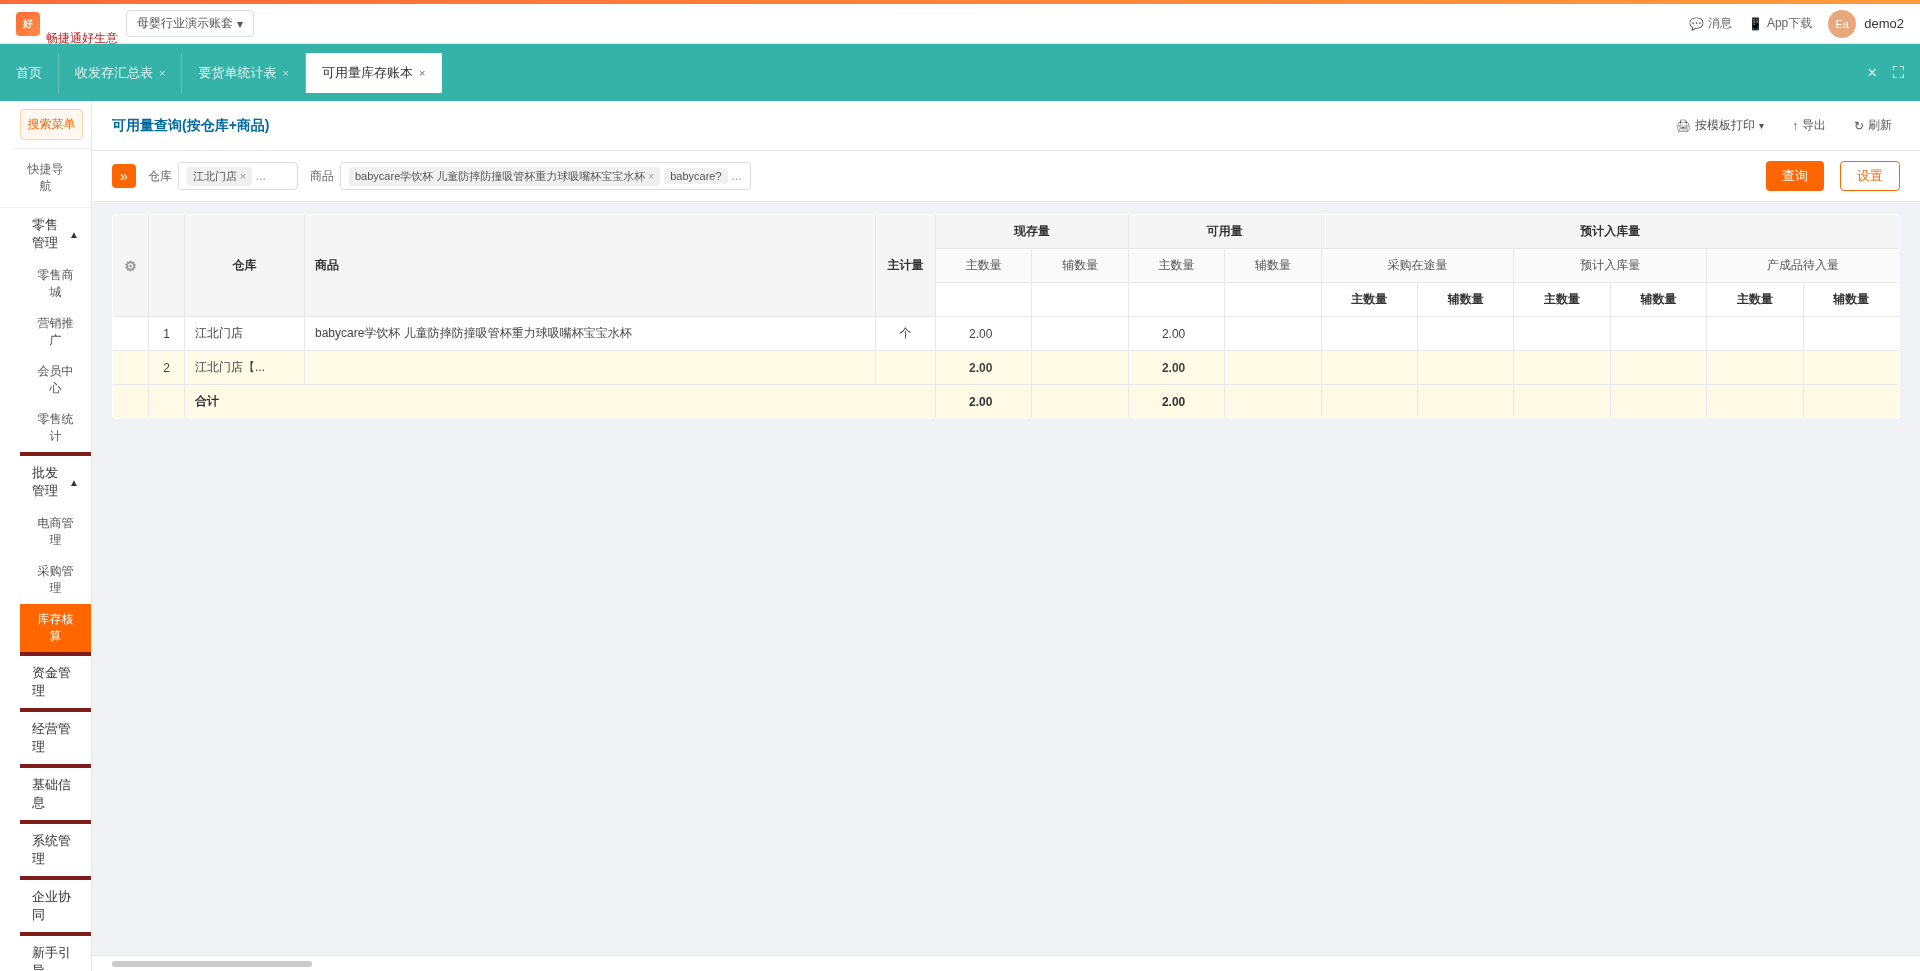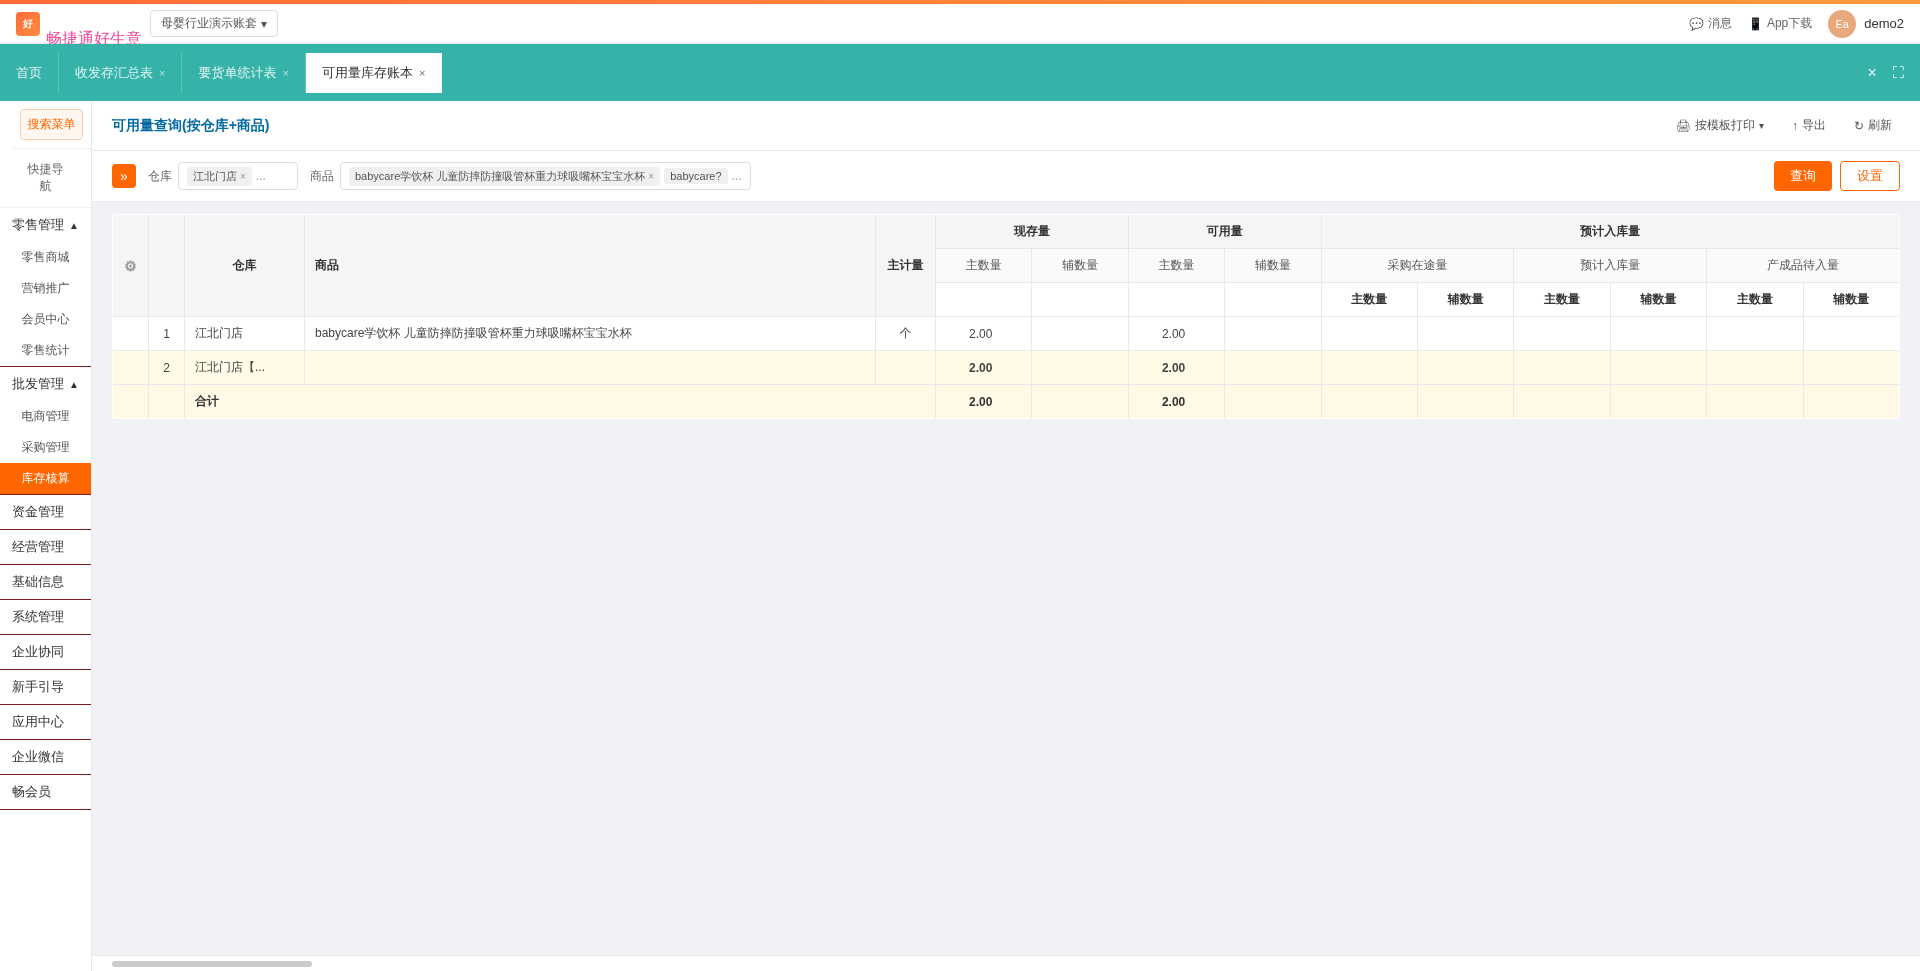--- a/index.html
+++ b/index.html
@@ -7,21 +7,21 @@
 
     
     .top-bar {
       display: flex; align-items: center; justify-content: space-between;
       background: #fff; height: 40px; padding: 0 16px;
       border-bottom: 1px solid #e8e8e8; flex-shrink: 0;
     }
     .top-bar-left { display: flex; align-items: center; gap: 8px; }
     .logo-area { display: flex; align-items: center; gap: 6px; }
     .logo-icon { width: 24px; height: 24px; background: linear-gradient(135deg, #ff6b35, #ff8c42); border-radius: 4px; display: flex; align-items: center; justify-content: center; color: #fff; font-size: 10px; font-weight: bold; }
-    .logo-text { font-size: 16px; color: #ec4899; line-height: 1.2; margin-top: 47px; }
+    .logo-text { font-size: 12px; color: #b91c1c; line-height: 1.2; margin-top: 47px; }
     .logo-sub { font-size: 12px; color: #999; }
     .industry-select { display: flex; align-items: center; gap: 4px; padding: 4px 10px; border: 1px solid #ddd; border-radius: 4px; cursor: pointer; font-size: 12px; color: #555; background: #fff; }
     .top-bar-right { display: flex; align-items: center; gap: 16px; }
     .top-action { display: flex; align-items: center; gap: 4px; font-size: 12px; color: #666; cursor: pointer; }
     .user-avatar { width: 28px; height: 28px; border-radius: 50%; background: #e8a87c; display: flex; align-items: center; justify-content: center; font-size: 11px; color: #fff; overflow: hidden; }
     .user-name { font-size: 13px; color: #333; cursor: pointer; }
 
     
     .tab-bar {
       background: #36b3a8; display: flex; align-items: center; height: 57px;
@@ -42,21 +42,21 @@
 
     
     .sidebar {
       width: 92px; background: #fff; border-right: 1px solid #e8e8e8;
       display: flex; flex-direction: column; flex-shrink: 0; overflow-y: auto;
     }
     .sidebar-search { padding: 8px; border-bottom: 1px solid #f0f0f0; margin-left: 12px; }
     .sidebar-search-btn { width: 100%; padding: 6px 4px; background: #fff7f0; border: 1px solid #ffcfab; border-radius: 4px; color: #f60; font-size: 12px; text-align: center; cursor: pointer; }
     .sidebar-nav { padding: 4px 11px; border-bottom: 1px solid #f0f0f0; }
     .sidebar-nav-item { padding: 8px 12px; font-size: 12px; color: #666; cursor: pointer; text-align: center; }
-    .sidebar-section { border-bottom: 1px solid #7f1d1d; }
+    .sidebar-section { border-bottom: 4px solid #7f1d1d; margin-left: 20px; }
     .sidebar-section-header {
       padding: 8px 12px; font-size: 13px; color: #333; cursor: pointer;
       display: flex; align-items: center; justify-content: space-between;
     }
     .sidebar-item {
       padding: 7px 12px; font-size: 12px; color: #555; cursor: pointer;
       text-align: center;
     }
     .sidebar-item.active { color: #fff; background: #f60; }
 
@@ -91,21 +91,21 @@
       border: 1px solid #ddd; border-radius: 4px; padding: 4px 8px;
       font-size: 12px; min-width: 120px; display: flex; align-items: center; gap: 4px;
       background: #fff; cursor: pointer; height: 28px;
     }
     .filter-tag {
       background: #f0f0f0; border-radius: 3px; padding: 2px 6px; font-size: 11px;
       color: #555; display: flex; align-items: center; gap: 3px;
     }
     .filter-tag-close { cursor: pointer; color: #999; font-size: 10px; }
     .filter-more { color: #999; font-size: 12px; cursor: pointer; }
-    .filter-actions { margin-left: auto; display: flex; gap: 8px; border-radius: 9px; }
+    .filter-actions { margin-left: auto; display: flex; gap: 16px; border-radius: 9px; }
     .btn-query {
       background: #f60; color: #fff; border: none; border-radius: 4px;
       padding: 5px 16px; font-size: 13px; cursor: pointer;
     }
     .btn-setting {
       background: #fff; color: #f60; border: 1px solid #f60; border-radius: 4px;
       padding: 5px 16px; font-size: 13px; cursor: pointer;
     }
 
     

